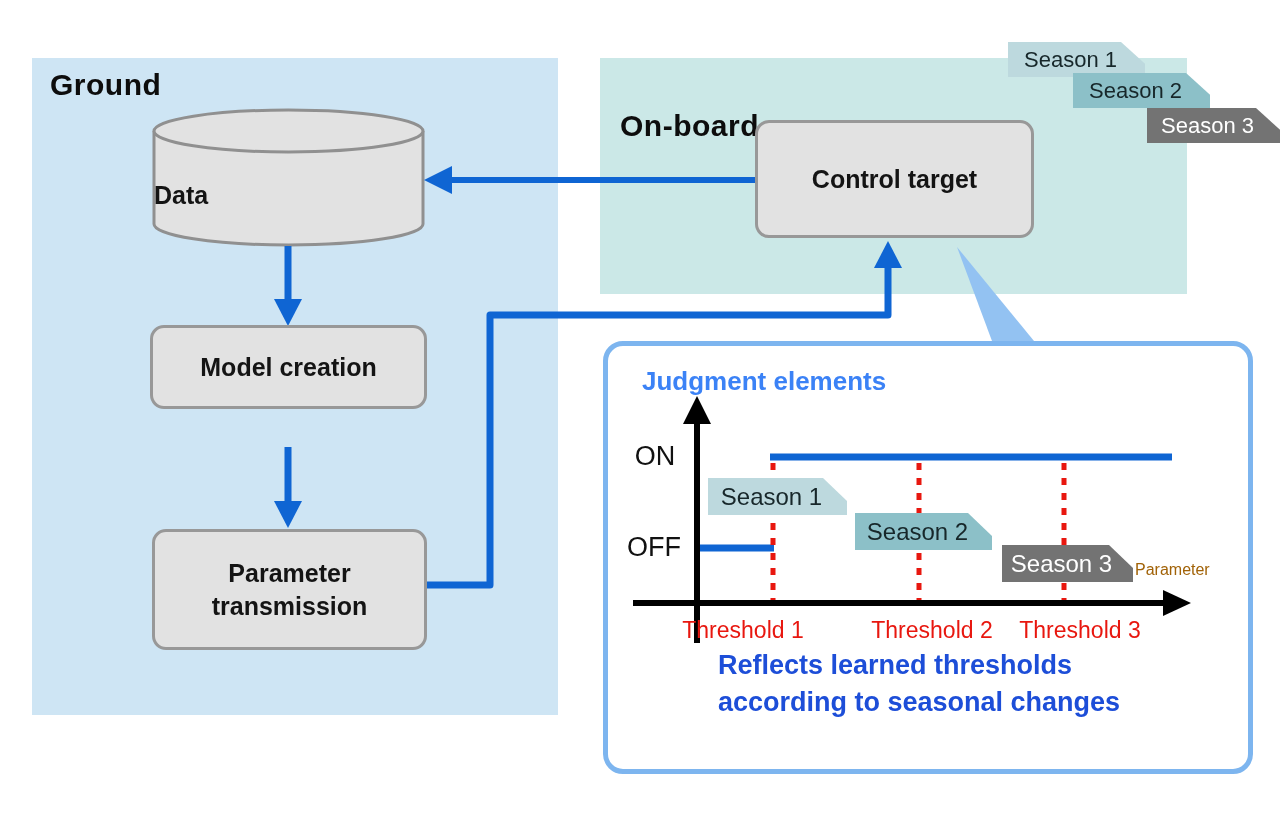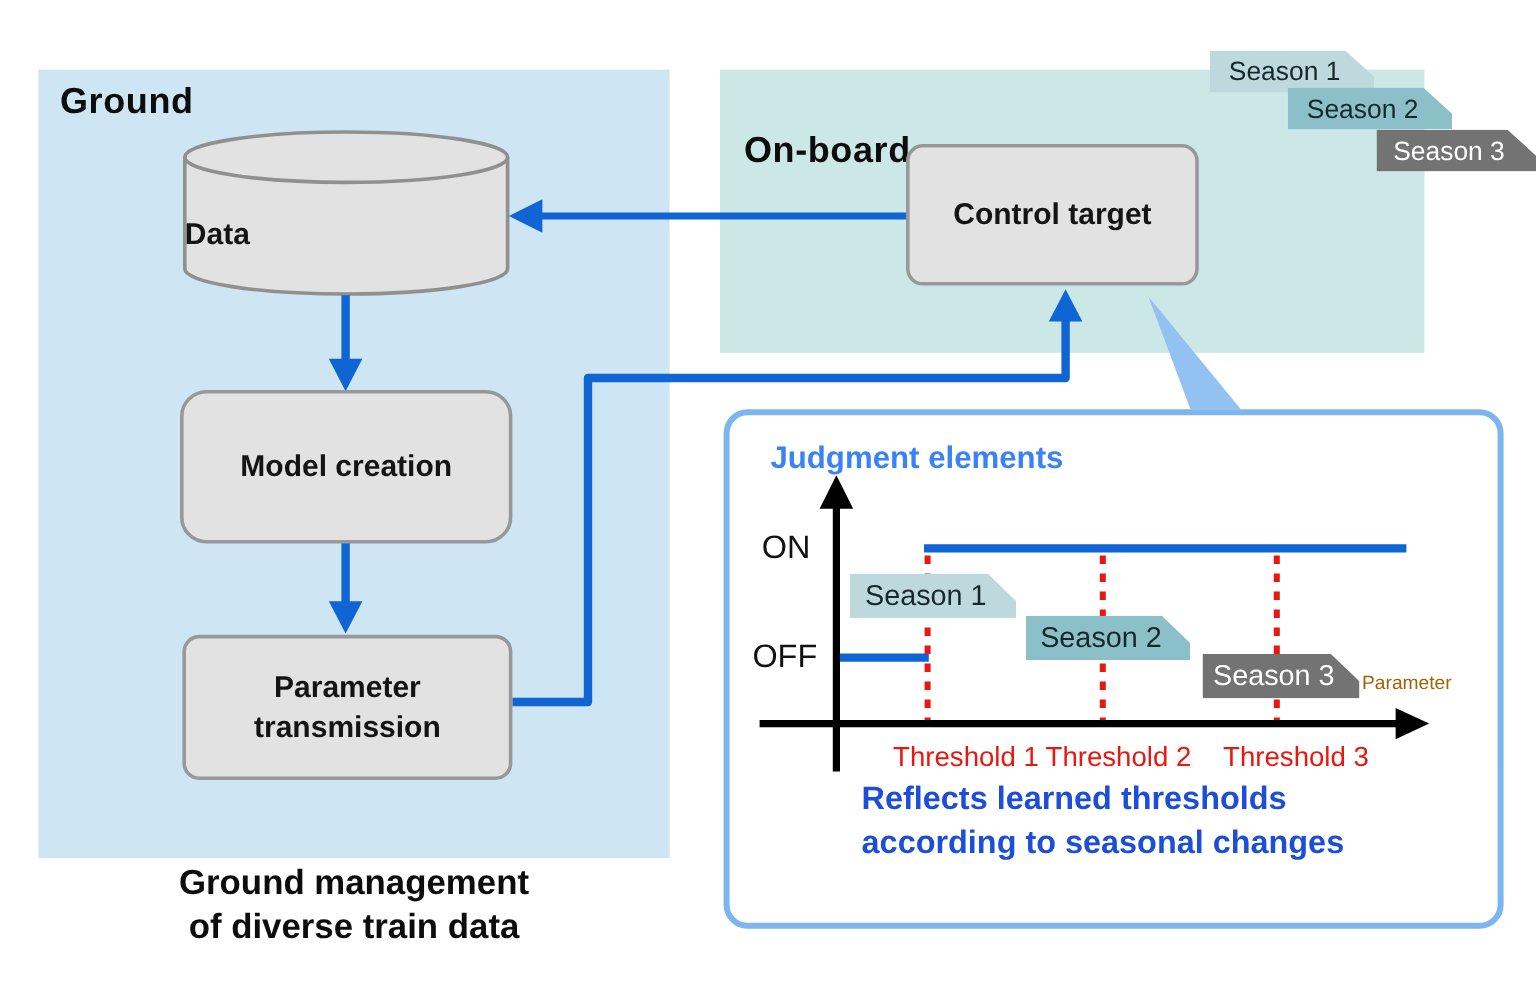--- a/index.html
+++ b/index.html
@@ -86,49 +86,45 @@
       <line x1="919" y1="463" x2="919" y2="600"></line>
       <line x1="1064" y1="463" x2="1064" y2="600"></line>
     </g>
   </svg>
 
   <div class="panel-title" style="left:50px;top:68px;">Ground</div>
   <div class="panel-title" style="left:620px;top:68px;margin-top:41px;">On-board</div>
 
   <div class="cyl-label" style="left:154px;top:181px;width:269px;">Data</div>
 
-  <div class="gbox" style="left:150px;top:325px;width:277px;height:128px;border-radius:22px;">
+  <div class="gbox" style="left:150px;top:325px;width:277px;height:84px;">
     <span>Model creation</span>
   </div>
   <div class="gbox" style="left:152px;top:529px;width:275px;height:121px;padding:0 30px;">
     <span>Parameter transmission</span>
   </div>
-  <div class="gbox" style="left:755px;top:120px;width:244px;height:118px;">
+  <div class="gbox" style="left:755px;top:120px;width:279px;height:118px;">
     <span>Control target</span>
   </div>
 
-  <div class="caption" style="left:32px;top:718px;width:526px;">
-    <div>Ground management</div>
-    <div>of diverse train data</div>
-  </div>
 
   <div class="tag s1" style="left:1008px;top:42px;width:137px;height:35px;">Season 1</div>
   <div class="tag s2" style="left:1073px;top:73px;width:137px;height:35px;">Season 2</div>
   <div class="tag s3" style="left:1147px;top:108px;width:133px;height:35px;">Season 3</div>
 
   <div class="inset-title">Judgment elements</div>
   <div class="axis-label" style="left:622px;top:441px;width:66px;">ON</div>
   <div class="axis-label" style="left:616px;top:532px;width:76px;">OFF</div>
   <div class="param-label">Parameter</div>
 
   <div class="tag inset-tag s1" style="left:708px;top:478px;width:139px;height:37px;">Season 1</div>
   <div class="tag inset-tag s2" style="left:855px;top:513px;width:137px;height:37px;">Season 2</div>
   <div class="tag inset-tag s3" style="left:1002px;top:545px;width:131px;height:37px;">Season 3</div>
 
-  <div class="thr" style="left:730px;">Threshold 1</div>
+  <div class="thr" style="left:668px;">Threshold 1</div>
   <div class="thr" style="left:857px;">Threshold 2</div>
   <div class="thr" style="left:1005px;">Threshold 3</div>
 
   <div class="note">
     <div>Reflects learned thresholds</div>
     <div>according to seasonal changes</div>
   </div>
 
 </div>
 

